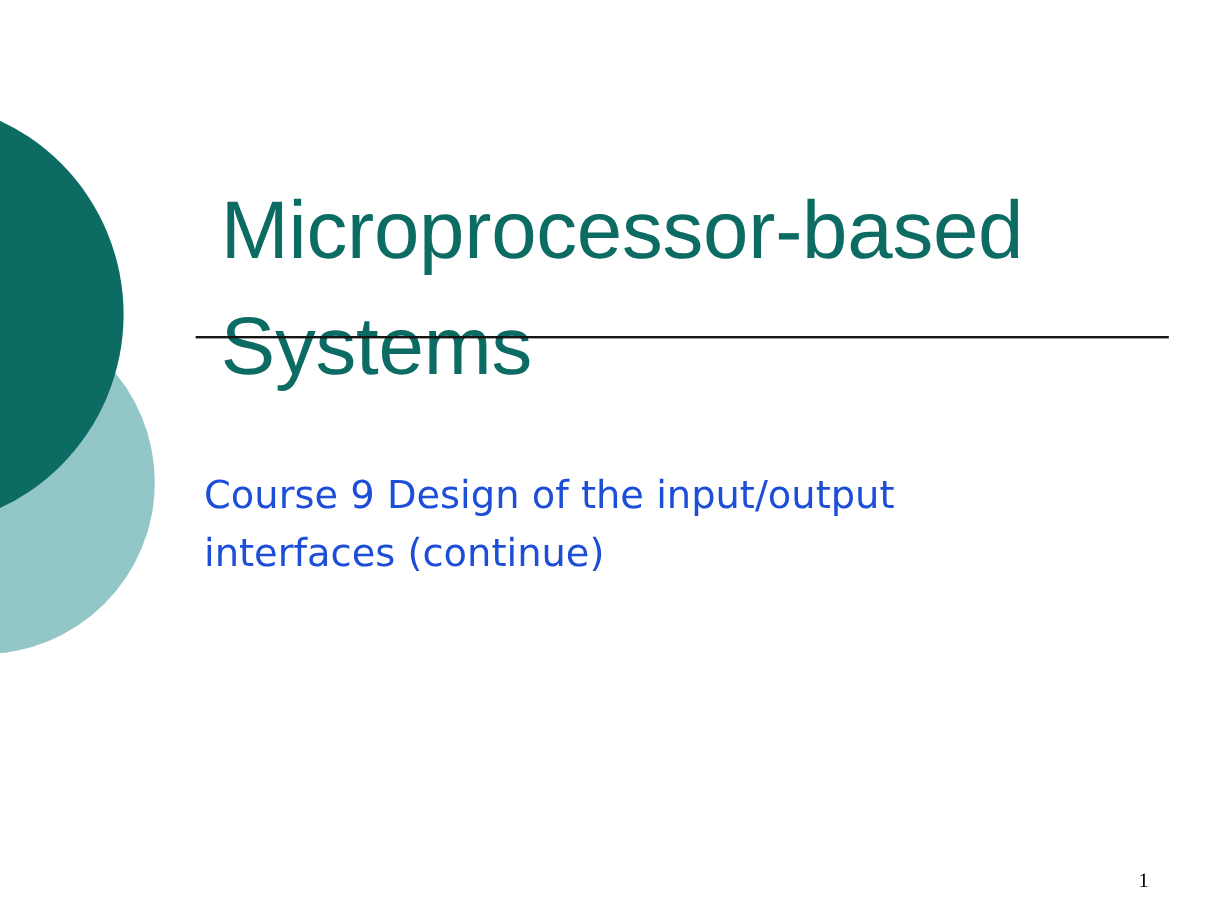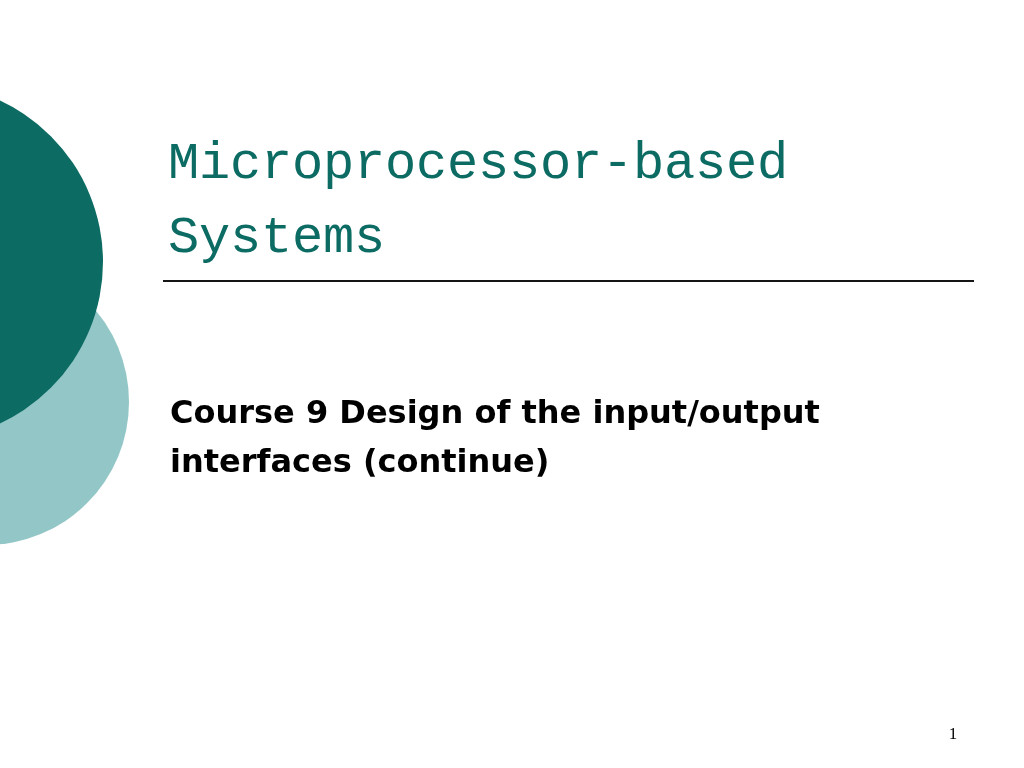--- a/index.html
+++ b/index.html
@@ -27,24 +27,24 @@
   }
 
   
   #title-block {
     position: absolute;
     left: 168px;
     top: 128px;
     width: 810px;
   }
   #slide-title {
-    margin: 0;
-    font-family: Liberation Mono, monospace;
+    margin: 16px;
+    font-family: Liberation Sans, sans-serif;
     font-weight: 400;
-    font-size: 52px;
+    font-size: 68px;
     line-height: 1.42;
     letter-spacing: -0.2px;
     color: #0c6b63;
     white-space: pre-line;
   }
   #title-rule {
     position: absolute;
     left: 163px;
     top: 280px;
     width: 811px;
@@ -55,24 +55,24 @@
   
   #subtitle-block {
     position: absolute;
     left: 170px;
     top: 388px;
     width: 790px;
   }
   #slide-subtitle {
     margin: 0;
     font-family: "DejaVu Sans", sans-serif;
-    font-weight: 700;
+    font-weight: 400;
     font-size: 32px;
     line-height: 1.52;
-    color: #000000;
+    color: #1d4ed8;
     white-space: pre-line;
   }
 
   
   #page-number {
     position: absolute;
     left: 930px;
     top: 724px;
     width: 46px;
     text-align: center;

